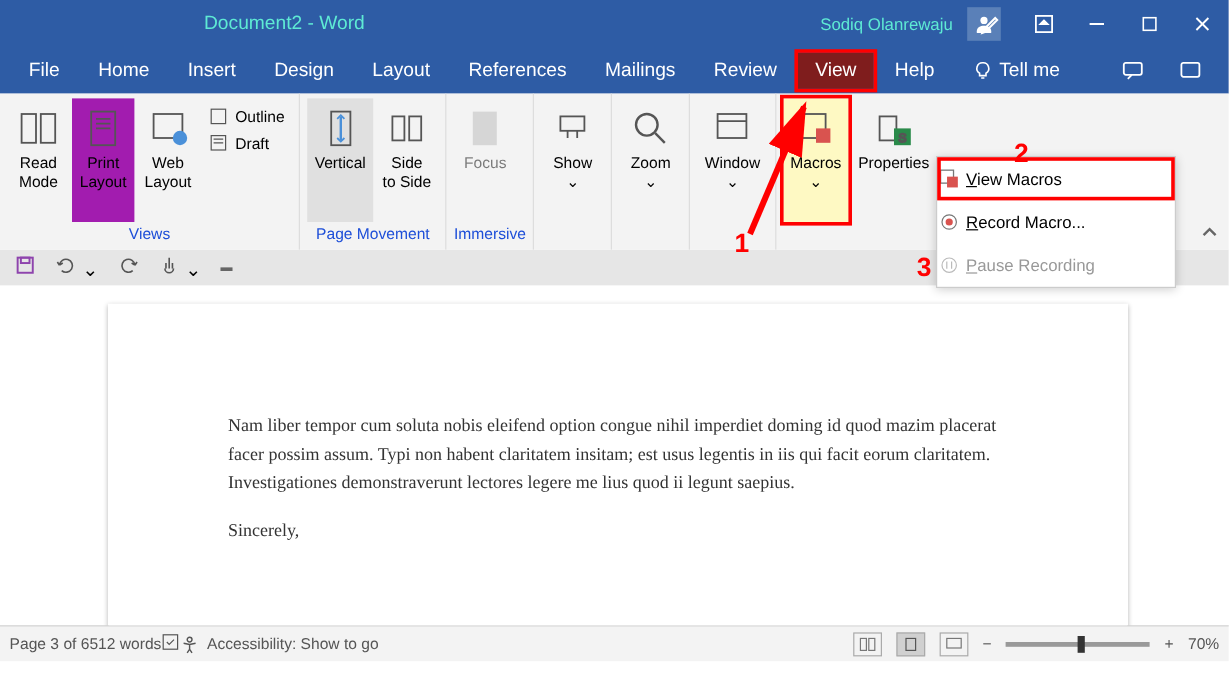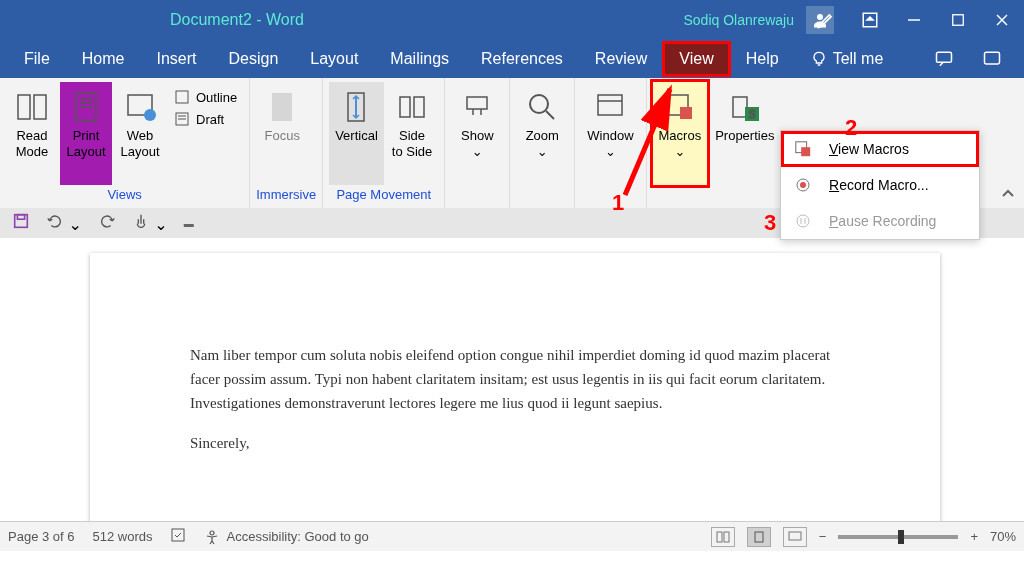--- a/index.html
+++ b/index.html
@@ -19,30 +19,30 @@
 .ribbon-group{display:flex;flex-direction:column;border-right:1px solid #ddd;padding:4px 6px}
 .ribbon-group-content{display:flex;flex:1;gap:2px}
 .ribbon-group-label{text-align:center;font-size:13px;color:#1d4ed8;padding:2px 0}
 .big-btn{display:flex;flex-direction:column;align-items:center;justify-content:flex-start;padding:4px 6px;cursor:pointer;min-width:52px}
 .big-btn.highlight{background:#fef9c3;outline:3px solid #ff0000}
 .big-btn-icon{width:36px;height:38px;margin:2px 0}
 .big-btn-label{font-size:13px;text-align:center;line-height:1.25}
 .small-btn-col{display:flex;flex-direction:column;justify-content:flex-start;padding-top:4px}
 .small-btn{display:flex;align-items:center;gap:6px;padding:3px 6px;font-size:13px;cursor:pointer}
 .dropdown{position:absolute;top:130px;left:780px;width:200px;background:#fff;border:1px solid #ccc;box-shadow:0 2px 8px rgba(0,0,0,0.2);z-index:10}
-.dropdown-item{display:flex;align-items:center;gap:16px;padding:8px 12px;font-size:14px;cursor:pointer}
+.dropdown-item{display:flex;align-items:center;gap:4px;padding:8px 0;font-size:14px;cursor:pointer}
 .dropdown-item.hl{outline:3px solid #ff0000;outline-offset:-3px}
 .dropdown-item.disabled{color:#999}
 .dd-icon{width:20px;height:20px;display:flex;align-items:center;justify-content:center}
 .qat{height:30px;background:#e6e6e6;display:flex;align-items:center;padding:0 8px;gap:8px}
 .qat-icon{cursor:pointer;padding:2px 4px}
 .doc-area{height:283px;background:#fff;overflow:hidden;position:relative}
 .page{position:absolute;left:90px;top:15px;width:850px;height:400px;background:#fff;box-shadow:0 1px 4px rgba(0,0,0,0.3);padding:90px 100px 20px 100px}
 .para{font-family:"Times New Roman",serif;font-size:15px;color:#333;line-height:1.6;margin-bottom:16px}
-.status-bar{height:30px;background:#f3f3f3;border-top:1px solid #ccc;display:flex;align-items:center;padding:0 8px;font-size:13px;color:#555;gap:18px}
+.status-bar{height:30px;background:#f3f3f3;border-top:1px solid #ccc;display:flex;align-items:center;padding:0 8px;font-size:13px;color:#555;gap:0}
 .status-bar .right{margin-left:auto;display:flex;align-items:center;gap:12px}
 .zoom-slider{width:120px;height:4px;background:#999;position:relative}
 .zoom-thumb{position:absolute;left:60px;top:-5px;width:6px;height:14px;background:#333}
 .view-btn{width:24px;height:20px;border:1px solid #aaa;display:flex;align-items:center;justify-content:center}
 .view-btn.active{background:#d0d0d0}
 .collapse{position:absolute;right:8px;top:108px;cursor:pointer}
 .annot{position:absolute;color:#ff0000;font-weight:bold;font-size:22px;z-index:20}
 .arrow{position:absolute;z-index:19}
 </style>
 </head>
@@ -89,22 +89,22 @@
       </div>
   </div>
 </div>
 
 <div class="menu-bar">
   <div class="menu-item">File</div>
   <div class="menu-item">Home</div>
   <div class="menu-item">Insert</div>
   <div class="menu-item">Design</div>
   <div class="menu-item">Layout</div>
+  <div class="menu-item">References</div>
   <div class="menu-item">Mailings</div>
-  <div class="menu-item">References</div>
   <div class="menu-item">Review</div>
   <div class="menu-item active">View</div>
   <div class="menu-item">Help</div>
   <div class="menu-item" style="display:flex;align-items:center;gap:6px">
     <svg width="16" height="16" viewBox="0 0 24 24" fill="none" stroke="#fff" stroke-width="2">
         <path d="M9 18h6M10 21h4M12 2a7 7 0 00-4 13v3h8v-3a7 7 0 00-4-13z"></path>
       </svg>
     <span>Tell me</span>
   </div>
   <div class="menu-spacer"></div>
@@ -165,50 +165,50 @@
             </svg>
           <span>Draft</span>
         </div>
       </div>
     </div>
     <div class="ribbon-group-label">Views</div>
   </div>
 
   <div class="ribbon-group">
     <div class="ribbon-group-content">
+      <div class="big-btn" style="background:#e0e0e0">
+        <svg class="big-btn-icon" viewBox="0 0 36 36" fill="none" stroke="#555" stroke-width="1.5">
+            <rect x="10" y="4" width="16" height="28"></rect>
+            <line x1="18" y1="8" x2="18" y2="28" stroke="#4a90d9" stroke-width="2"></line>
+            <path d="M15 10l3-3 3 3M15 26l3 3 3-3" stroke="#4a90d9"></path>
+          </svg>
+        <div class="big-btn-label">Vertical</div>
+      </div>
+      <div class="big-btn">
+        <svg class="big-btn-icon" viewBox="0 0 36 36" fill="none" stroke="#555" stroke-width="1.5">
+            <rect x="6" y="8" width="10" height="20"></rect>
+            <rect x="20" y="8" width="10" height="20"></rect>
+          </svg>
+        <div class="big-btn-label" style="white-space:pre-line">Side
+to Side</div>
+      </div>
+    </div>
+    <div class="ribbon-group-label">Page Movement</div>
+  </div>
+
+  <div class="ribbon-group">
+    <div class="ribbon-group-content">
       <div class="big-btn" style="opacity:0.5">
         <svg class="big-btn-icon" viewBox="0 0 36 36" fill="#bbb">
             <rect x="8" y="4" width="20" height="28"></rect>
           </svg>
         <div class="big-btn-label">Focus</div>
       </div>
     </div>
     <div class="ribbon-group-label">Immersive</div>
-  </div>
-
-  <div class="ribbon-group">
-    <div class="ribbon-group-content">
-      <div class="big-btn" style="background:#e0e0e0">
-        <svg class="big-btn-icon" viewBox="0 0 36 36" fill="none" stroke="#555" stroke-width="1.5">
-            <rect x="10" y="4" width="16" height="28"></rect>
-            <line x1="18" y1="8" x2="18" y2="28" stroke="#4a90d9" stroke-width="2"></line>
-            <path d="M15 10l3-3 3 3M15 26l3 3 3-3" stroke="#4a90d9"></path>
-          </svg>
-        <div class="big-btn-label">Vertical</div>
-      </div>
-      <div class="big-btn">
-        <svg class="big-btn-icon" viewBox="0 0 36 36" fill="none" stroke="#555" stroke-width="1.5">
-            <rect x="6" y="8" width="10" height="20"></rect>
-            <rect x="20" y="8" width="10" height="20"></rect>
-          </svg>
-        <div class="big-btn-label" style="white-space:pre-line">Side
-to Side</div>
-      </div>
-    </div>
-    <div class="ribbon-group-label">Page Movement</div>
   </div>
 
   <div class="ribbon-group">
     <div class="ribbon-group-content">
       <div class="big-btn">
         <svg class="big-btn-icon" viewBox="0 0 36 36" fill="none" stroke="#555" stroke-width="1.5">
             <rect x="8" y="8" width="20" height="12"></rect>
             <path d="M14 20v6M22 20v6"></path>
           </svg>
         <div class="big-btn-label"><span>Show</span><br><span>⌄</span></div>
@@ -331,21 +331,21 @@
   <span>512 words</span>
   <span><svg width="16" height="16" viewBox="0 0 16 16" fill="none" stroke="#555">
         <rect x="2" y="2" width="12" height="12"></rect>
         <path d="M5 8l2 2 4-4"></path>
       </svg></span>
   <span style="display:flex;align-items:center;gap:6px">
     <svg width="16" height="16" viewBox="0 0 16 16" fill="none" stroke="#555" stroke-width="1.2">
         <circle cx="8" cy="4" r="2"></circle>
         <path d="M3 7l5 1 5-1M8 8v4M6 15l2-3 2 3"></path>
       </svg>
-    <span>Accessibility: Good to go</span>
+    <span>Accessibility: Show to go</span>
   </span>
   <div class="right">
     <div class="view-btn">
         <svg width="14" height="12" viewBox="0 0 14 12" fill="none" stroke="#777">
           <rect x="1" y="1" width="5" height="10"></rect>
           <rect x="8" y="1" width="5" height="10"></rect>
         </svg>
       </div>
     <div class="view-btn active">
         <svg width="14" height="12" viewBox="0 0 14 12" fill="none" stroke="#555">

